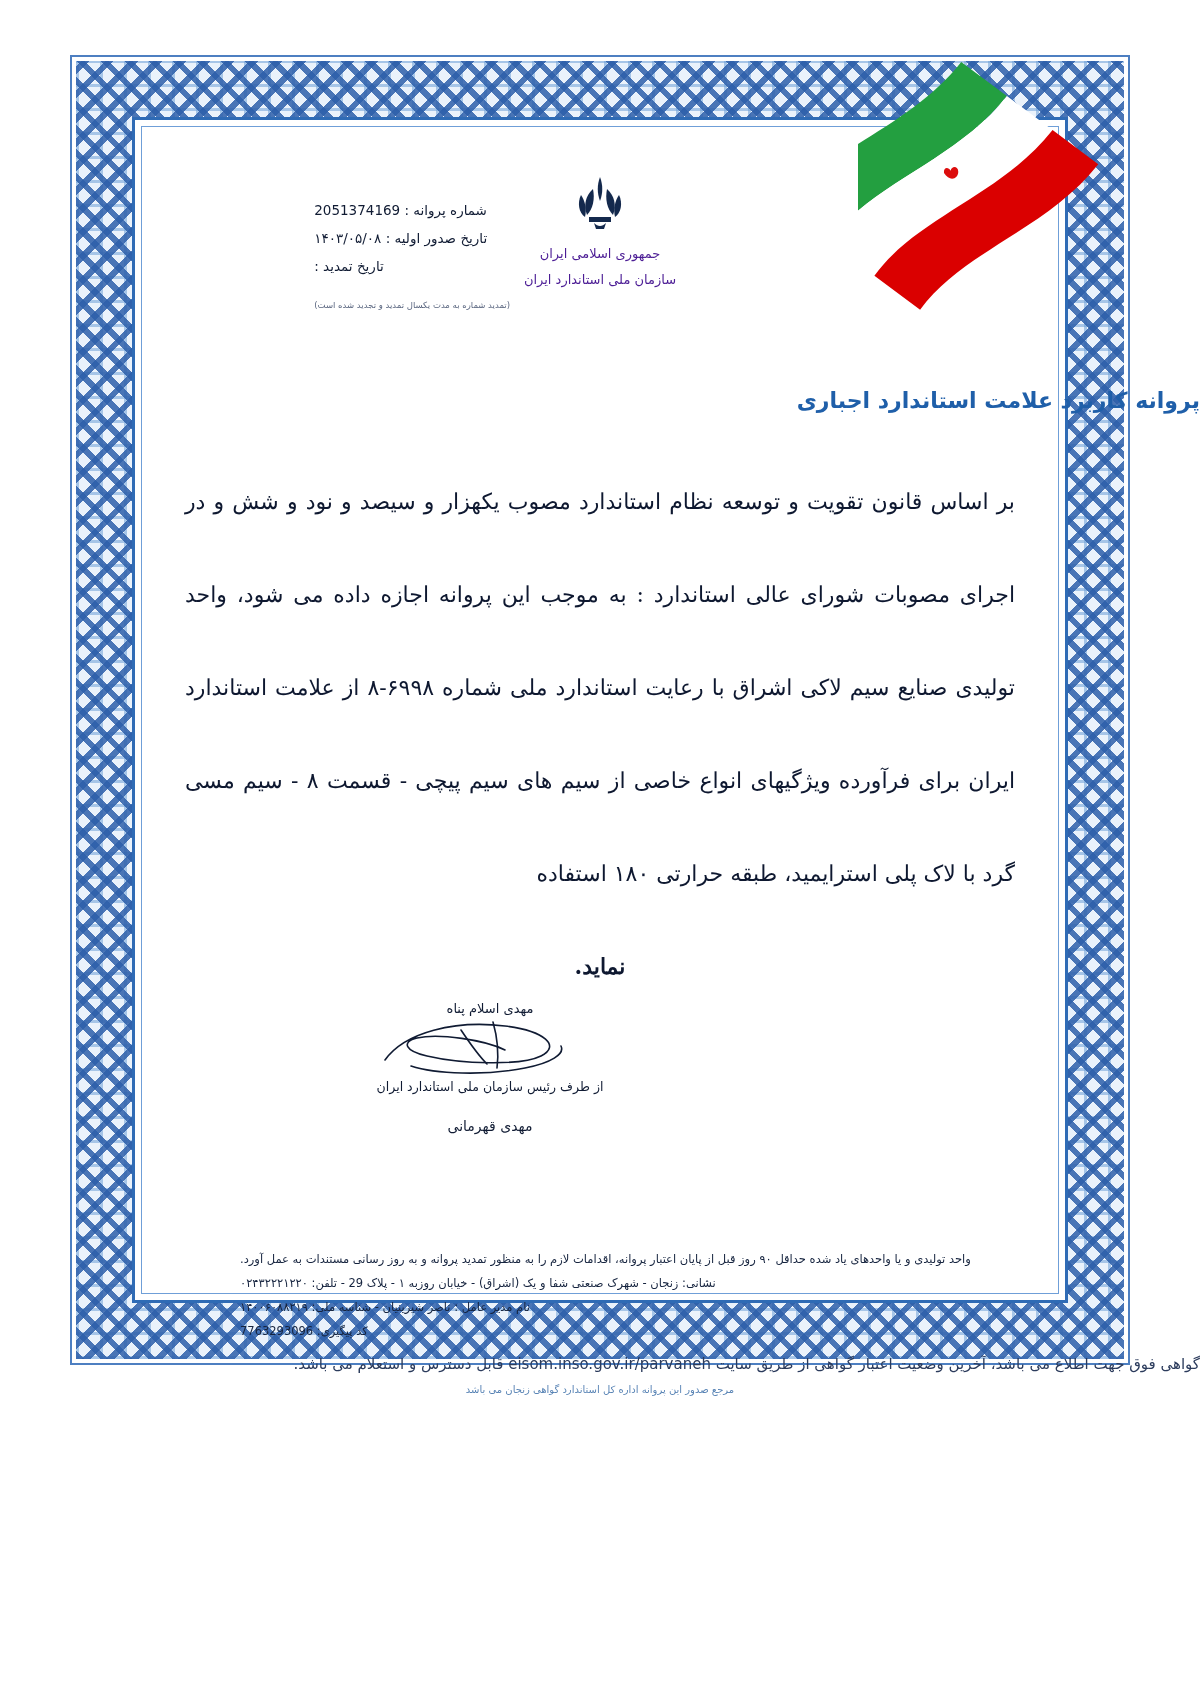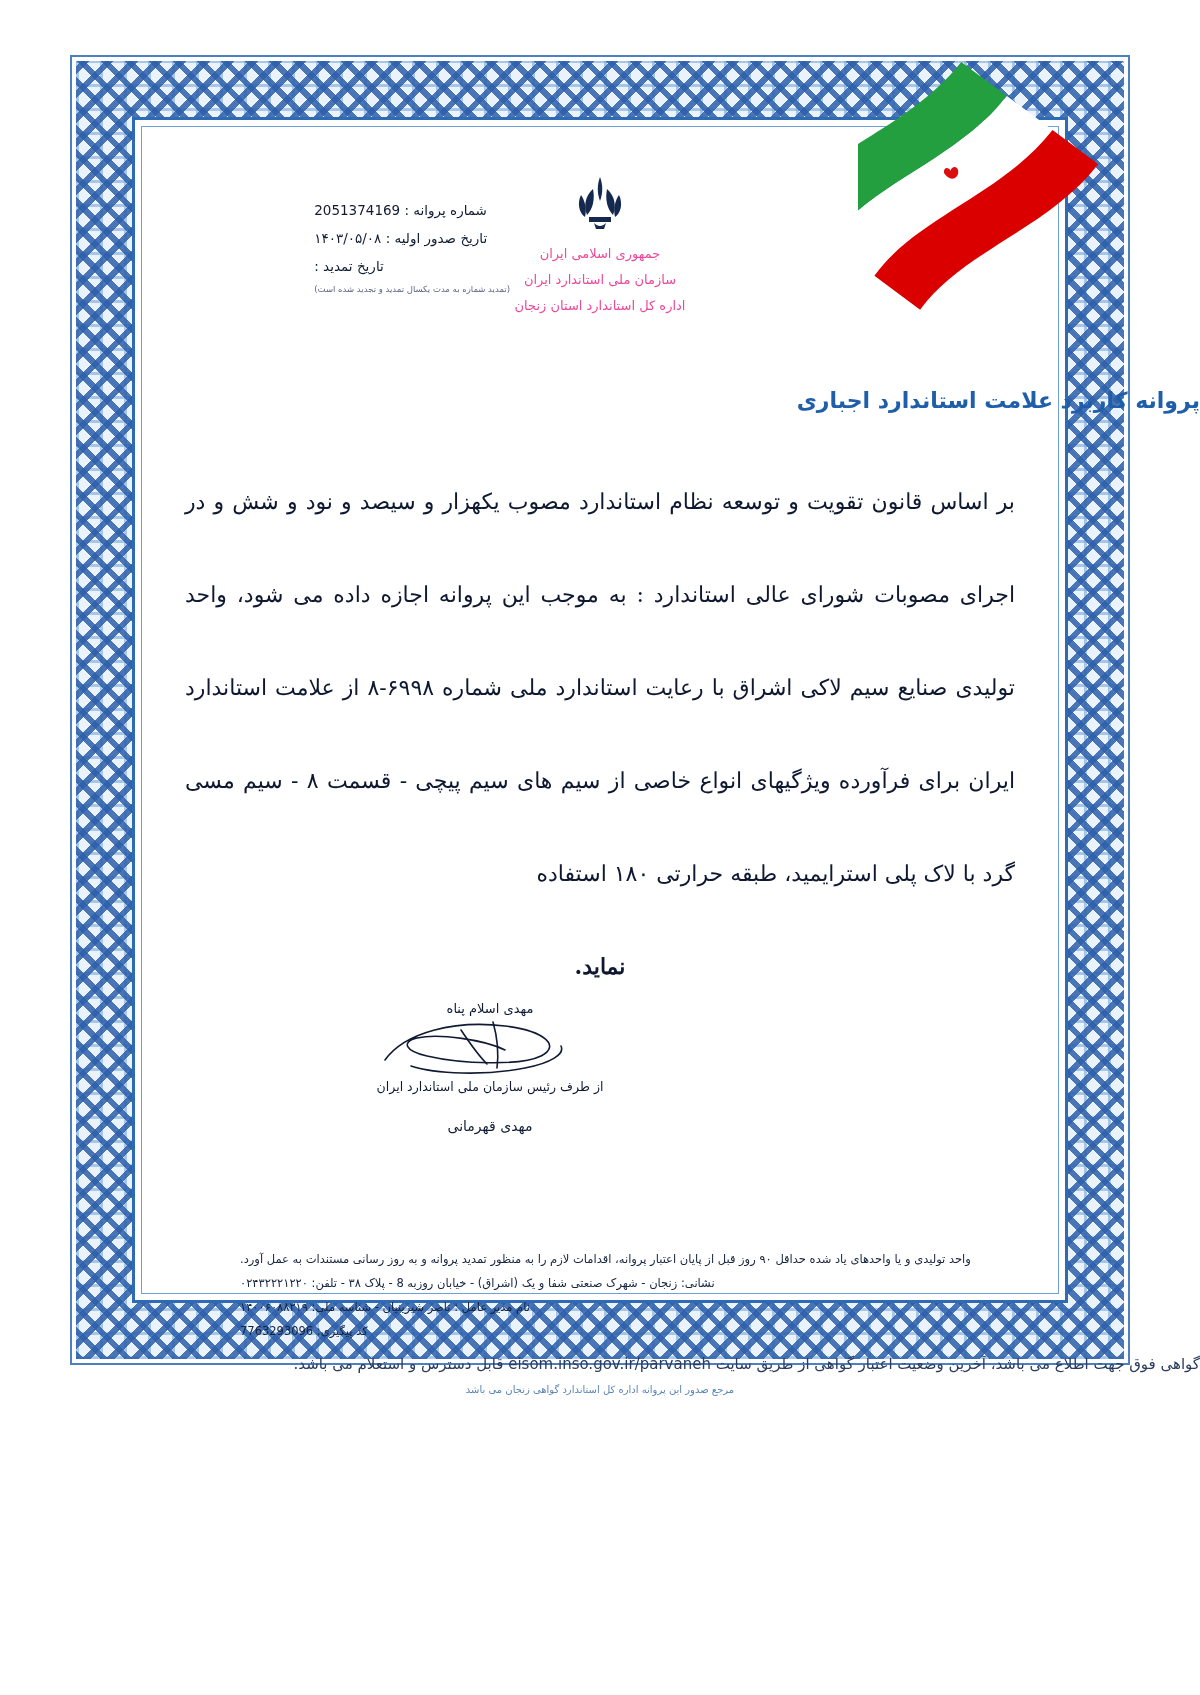--- a/index.html
+++ b/index.html
@@ -111,42 +111,42 @@
     color: #1b2d50;
   }
   .emblem {
     margin: 0 auto 10px auto;
     width: 74px;
     height: 56px;
   }
   .header-line {
     font-size: 13px;
     line-height: 26px;
-    color: #ec4899;
+    color: #4c1d95;
     letter-spacing: .2px;
     text-align: center;
   }
 
   
   .meta {
     position: absolute;
     top: 196px;
     right: 690px;
     text-align: left;
     direction: rtl;
     color: #101b33;
     font-size: 13.5px;
     line-height: 28px;
     white-space: nowrap;
   }
   .meta .tiny {
     font-size: 8.5px;
     color: #5b6780;
     line-height: 14px;
-    margin-top: 2px;
+    margin-top: 18px;
   }
 
   
   .title {
     position: absolute;
     top: 388px;
     left: 0;
     right: 0;
     text-align: right;
     color: #1f5fa9;
@@ -271,21 +271,20 @@
           <path d="M44 14 c7 6 10 16 6 26 c-6 -6 -8 -16 -6 -26 z"></path>
           <path d="M18 20 c4 6 6 14 4 22 c-6 -4 -8 -14 -4 -22 z"></path>
           <path d="M56 20 c4 8 2 18 -4 22 c-2 -8 0 -16 4 -22 z"></path>
           <path d="M26 42 h22 v5 h-22 z"></path>
           <path d="M31 48 c4 4 8 4 12 0 l-2 6 h-8 z"></path>
         </g>
       </svg>
     </div>
     <div class="header-line">جمهوری اسلامی ایران</div>
     <div class="header-line">سازمان ملی استاندارد ایران</div>
-    <div class="header-line">اداره کل استاندارد استان زنجان</div>
   </div>
 
   <div class="meta">
     <div>
       <span>شماره پروانه :</span>
       <span>2051374169</span>
     </div>
     <div>
       <span>تاریخ صدور اولیه :</span>
       <span>۱۴۰۳/۰۵/۰۸</span>
@@ -316,21 +315,21 @@
       </svg>
     </div>
     <div class="sig-role">از طرف رئیس سازمان ملی استاندارد ایران</div>
     <div class="sig-name-bottom">مهدی قهرمانی</div>
   </div>
 
   <div class="footer">
     <div class="row">واحد تولیدی و یا واحدهای یاد شده حداقل ۹۰ روز قبل از پایان اعتبار پروانه، اقدامات لازم را به منظور تمدید پروانه و به روز رسانی مستندات به عمل آورد.</div>
     <div class="row">
       <span>نشانی:</span>
-      <span>زنجان - شهرک صنعتی شفا و یک (اشراق) - خیابان روزبه 8 - پلاک ۳۸ - تلفن: ۰۲۴۳۲۲۲۱۲۲۰</span>
+      <span>زنجان - شهرک صنعتی شفا و یک (اشراق) - خیابان روزبه ۱ - پلاک 29 - تلفن: ۰۲۴۳۲۲۲۱۲۲۰</span>
     </div>
     <div class="row">
       <span>نام مدیر عامل :</span>
       <span>ناصر شیرینیان - شناسه ملی: ۱۴۰۰۶۰۸۸۲۱۹</span>
     </div>
     <div class="row">
       <span>کد پیگیری:</span>
       <span>7763293096</span>
     </div>
   </div>

